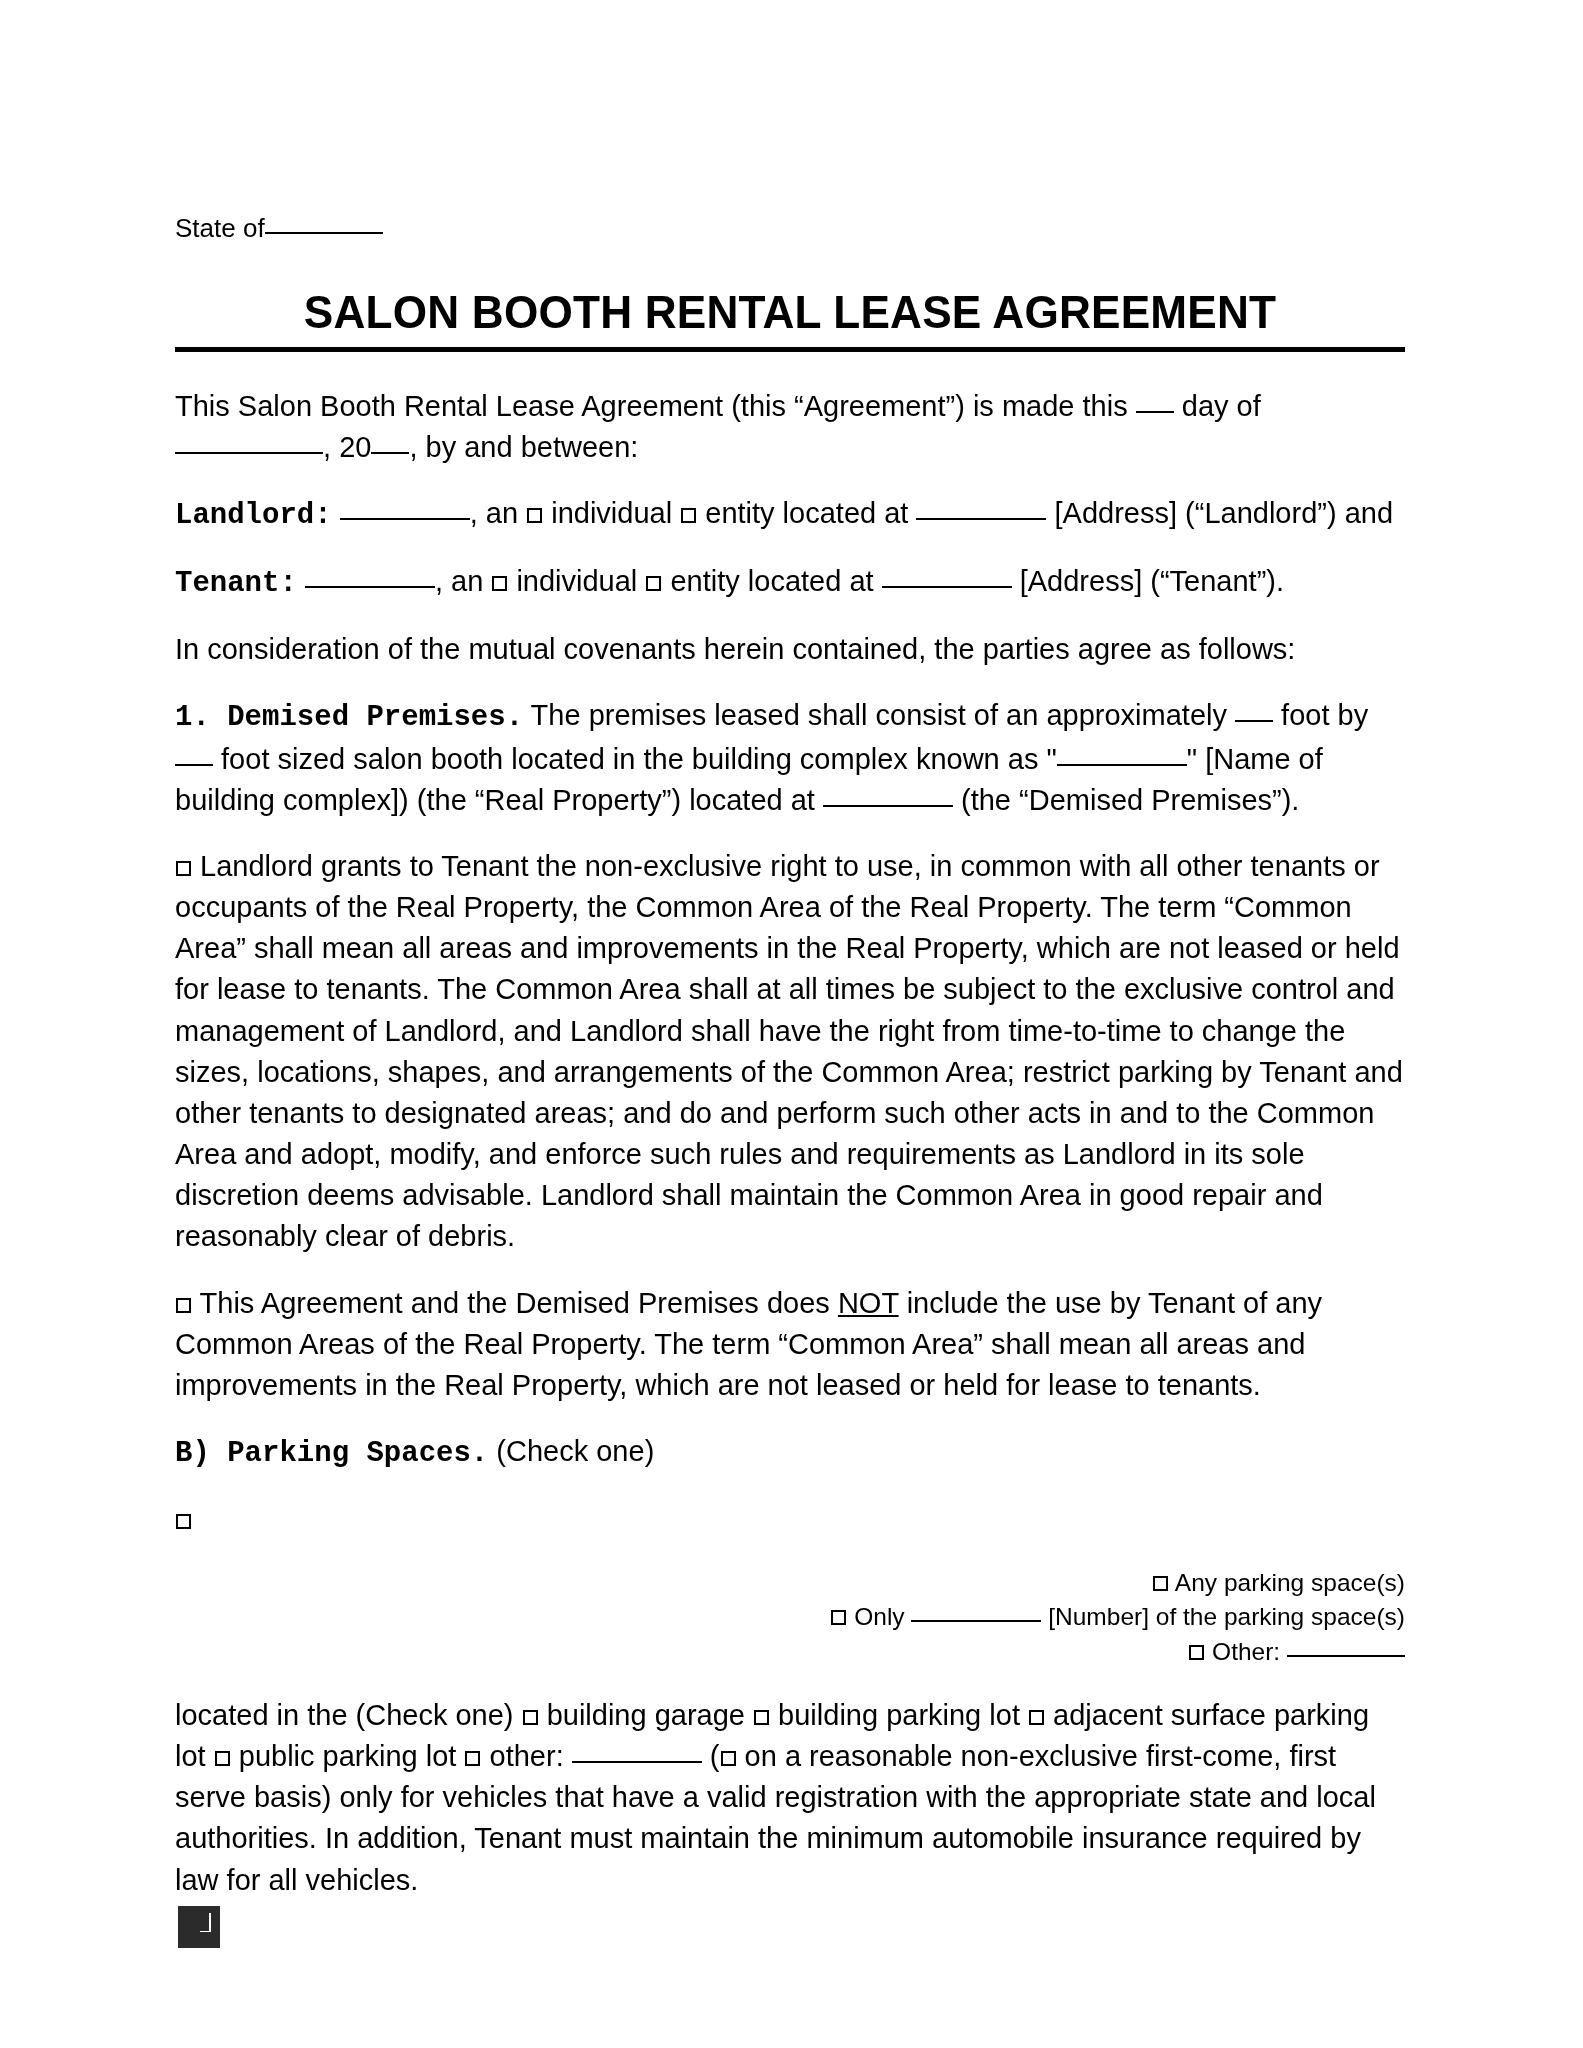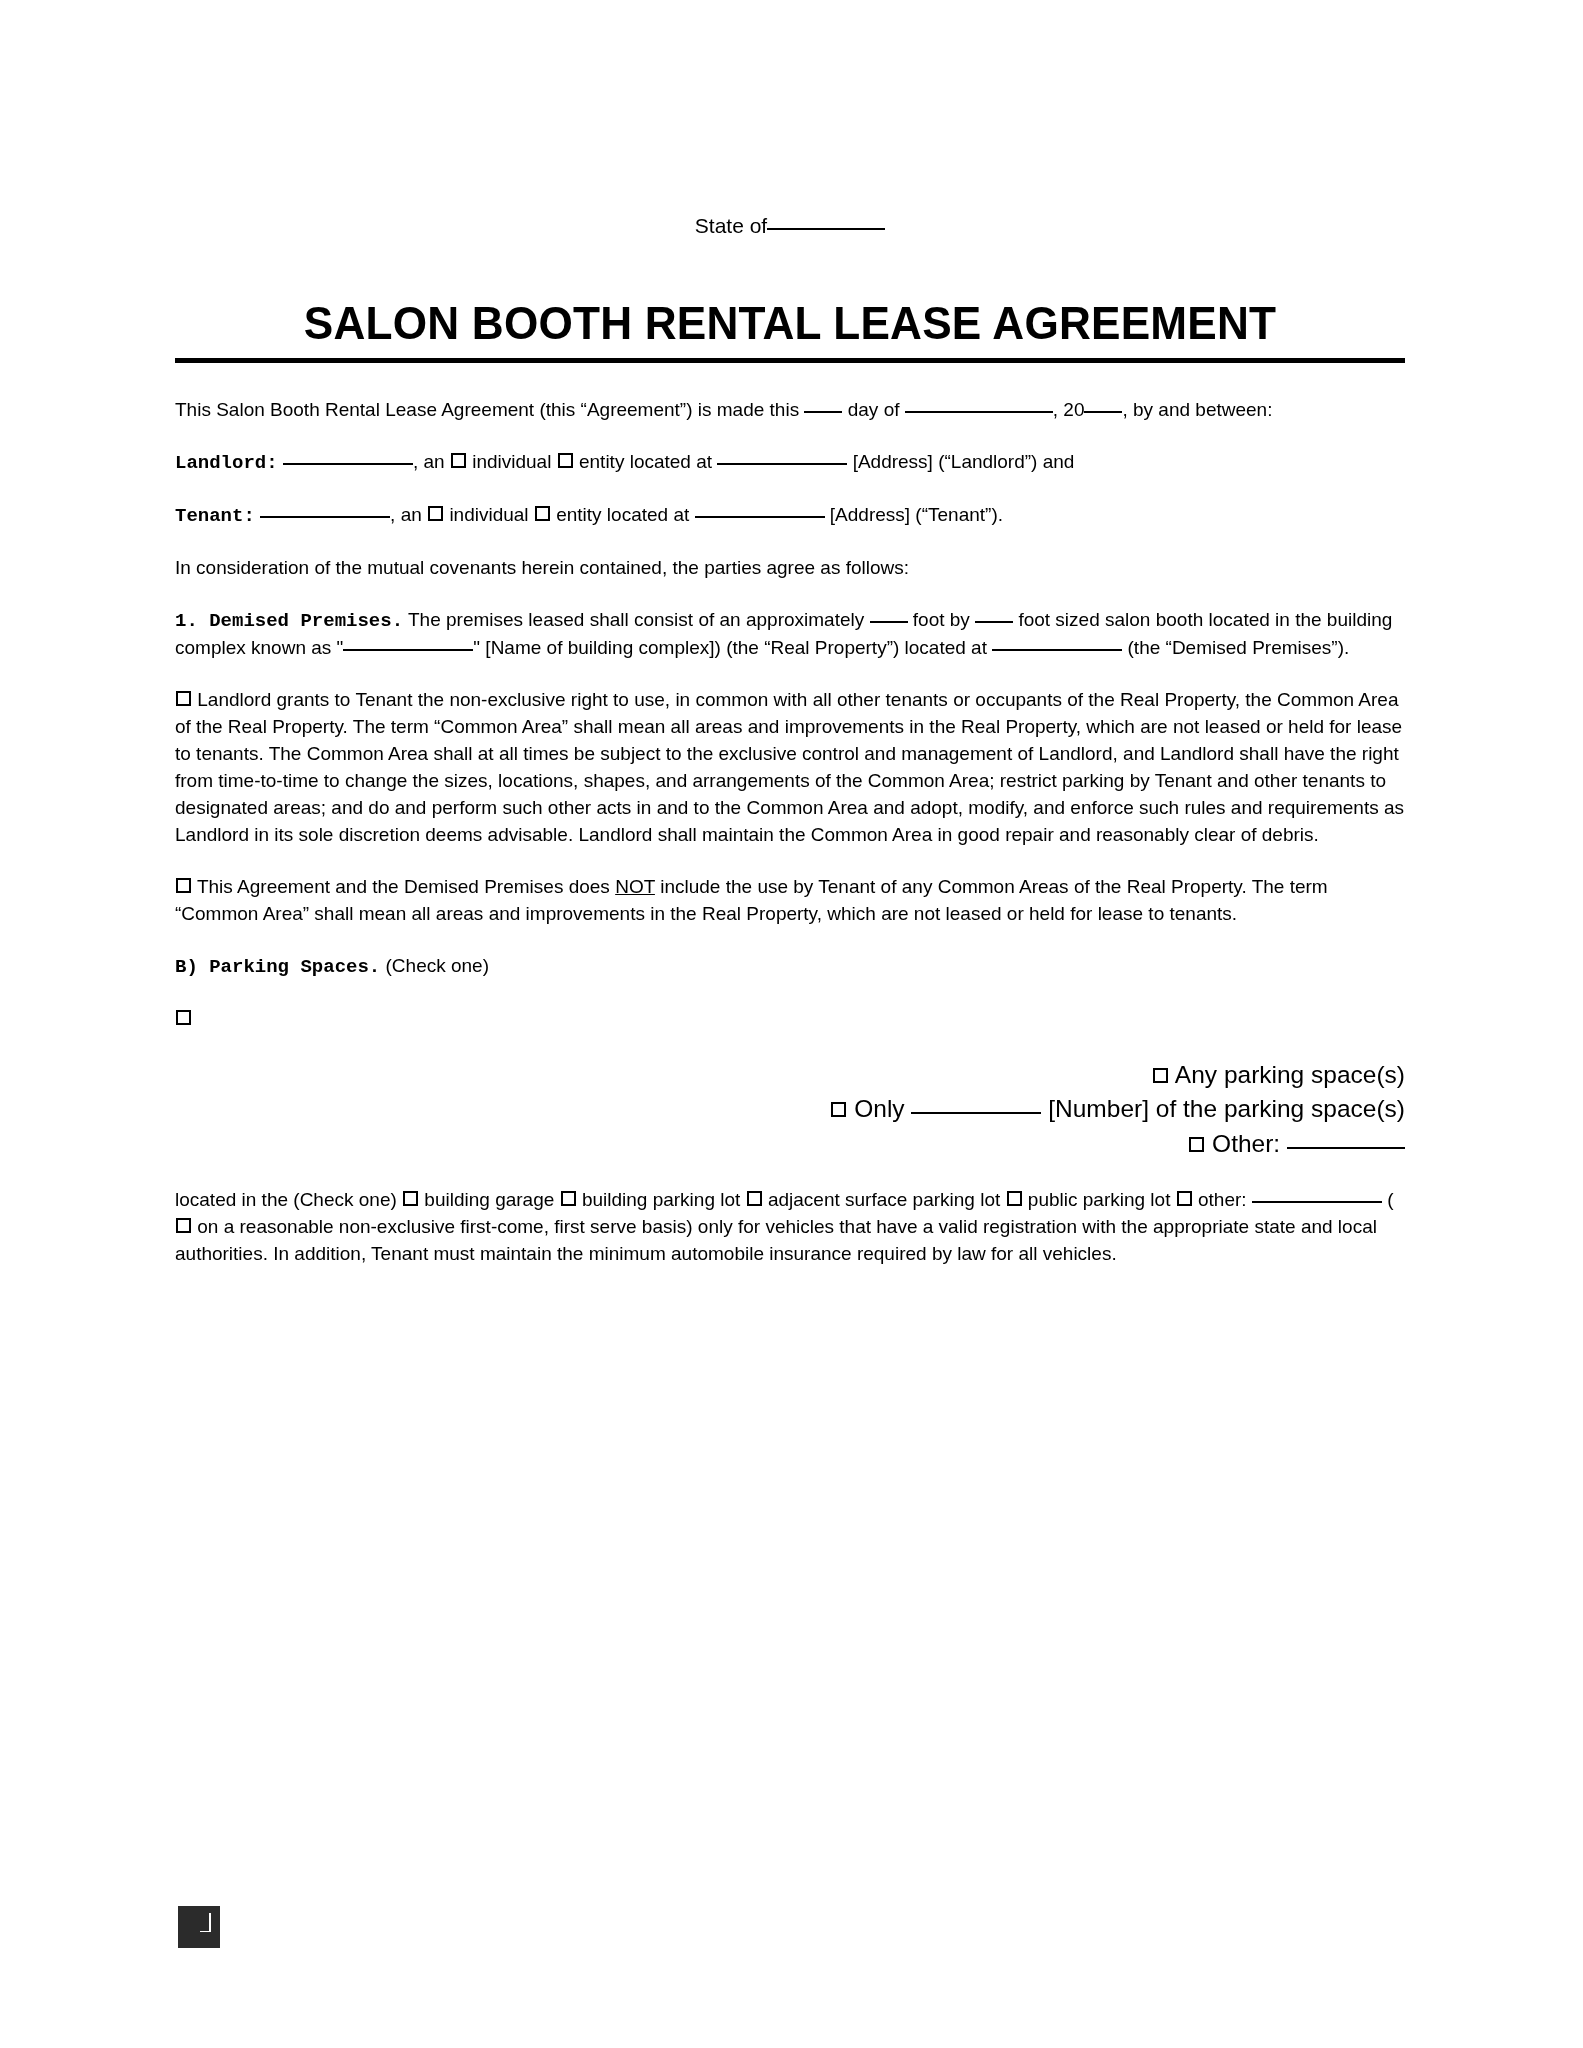--- a/index.html
+++ b/index.html
@@ -23,25 +23,24 @@
   }
   .content {
     position: absolute;
     left: 175px;
     top: 212px;
     width: 1230px;
   }
 
   
   .state-line {
-    font-size: 21px;
+    font-size: 26px;
     line-height: 1.3;
-    margin: 0 0 60px 0;
+    margin: 0 0 42px 0;
     white-space: nowrap;
-    text-align: center;
   }
 
   
   .doc-title {
     font-size: 46px;
     font-weight: bold;
     letter-spacing: 0.2px;
     text-align: center;
     margin: 0;
     padding: 0 0 10px 0;
@@ -51,21 +50,21 @@
   }
   .title-rule {
     border: 0;
     border-top: 5px solid #000;
     margin: 0 0 34px 0;
     width: 100%;
   }
 
   
   p.body {
-    font-size: 19px;
+    font-size: 29px;
     line-height: 1.42;
     margin: 12px 0 25px 0;
     text-align: left;
   }
   .b { font-weight: bold; font-family: Liberation Mono, monospace; }
   .u { text-decoration: underline; }
 
   
   .blank {
     display: inline-block;

